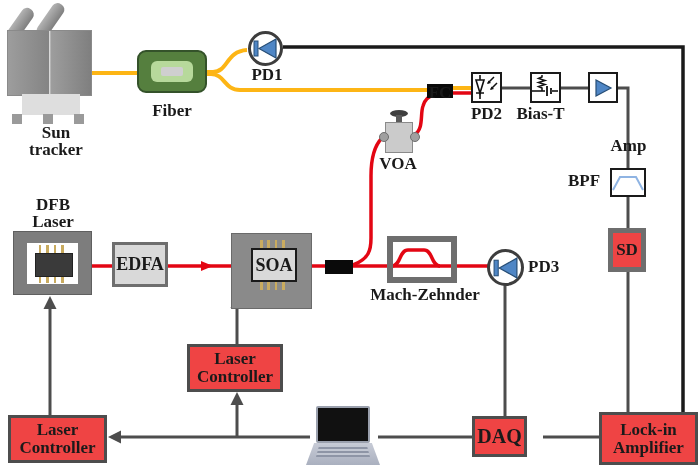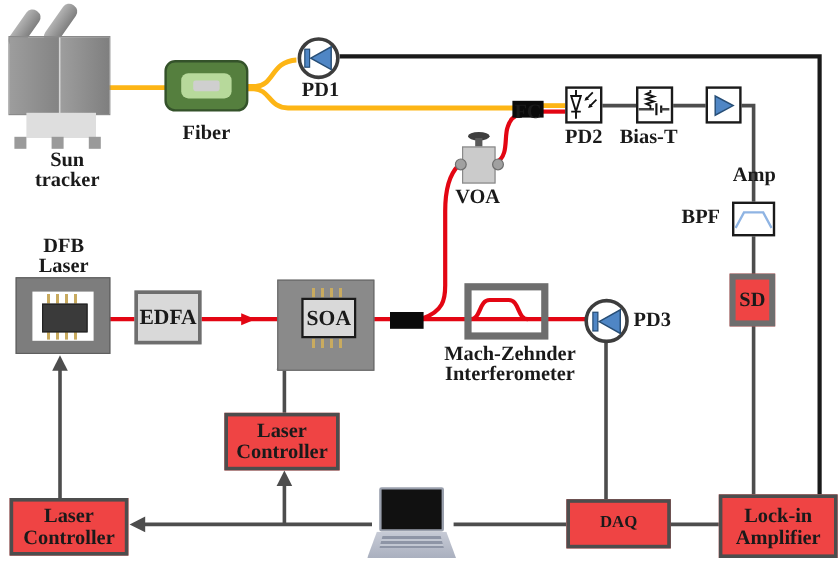--- a/index.html
+++ b/index.html
@@ -165,21 +165,20 @@
   </div>
   <div class="lbl" style="left:373px;top:155px;width:50px;">
     <div>VOA</div>
   </div>
 
   <div class="comp" style="left:325px;top:260px;width:28px;height:14px;background:#0a0a0a;"></div>
 
   <div class="comp" style="left:387px;top:236px;width:70px;height:47px;border:6px solid #6e6e6e;box-sizing:border-box;background:transparent;"></div>
   <div class="lbl" style="left:355px;top:286px;width:140px;">
     <div>Mach-Zehnder</div>
-    <div>Interferometer</div>
   </div>
 
   <div class="pdcircle" style="left:487px;top:249px;width:37px;height:37px;">
     <svg width="28" height="26" viewBox="0 0 27 25">
       <rect x="2" y="5" width="4" height="15" fill="#4F86C5" stroke="#274e76" stroke-width="1"></rect>
       <polygon points="7,12.5 24,3 24,22" fill="#4F86C5" stroke="#274e76" stroke-width="1.2"></polygon>
     </svg>
   </div>
   <div class="lbl" style="left:528px;top:258px;width:50px;text-align:left;">
     <div>PD3</div>
@@ -225,21 +224,21 @@
   <div class="comp">
     <div class="abs" style="left:316px;top:406px;width:54px;height:37px;background:#111;border:2.5px solid #9aa0ad;border-radius:2px;box-sizing:border-box;"></div>
     <div class="abs" style="left:306px;top:443px;width:74px;height:22px;
                 background:linear-gradient(#c7cbd6,#aab0bf);
                 clip-path:polygon(11% 0%,89% 0%,100% 100%,0% 100%);"></div>
     <div class="abs" style="left:316px;top:445px;width:54px;height:12px;
                 background:repeating-linear-gradient(0deg,#8e95a6 0 2px,#c2c7d2 2px 4px);
                 clip-path:polygon(6% 0%,94% 0%,100% 100%,0% 100%);"></div>
   </div>
 
-  <div class="graybox" style="left:472px;top:416px;width:87px;height:41px;font-size:14px;">
+  <div class="graybox" style="left:472px;top:416px;width:55px;height:41px;font-size:20px;">
     <span>DAQ</span>
   </div>
 
   <div class="graybox" style="left:599px;top:412px;width:99px;height:53px;">
     <div>
       <div>Lock-in</div>
       <div>Amplifier</div>
     </div>
   </div>
 

